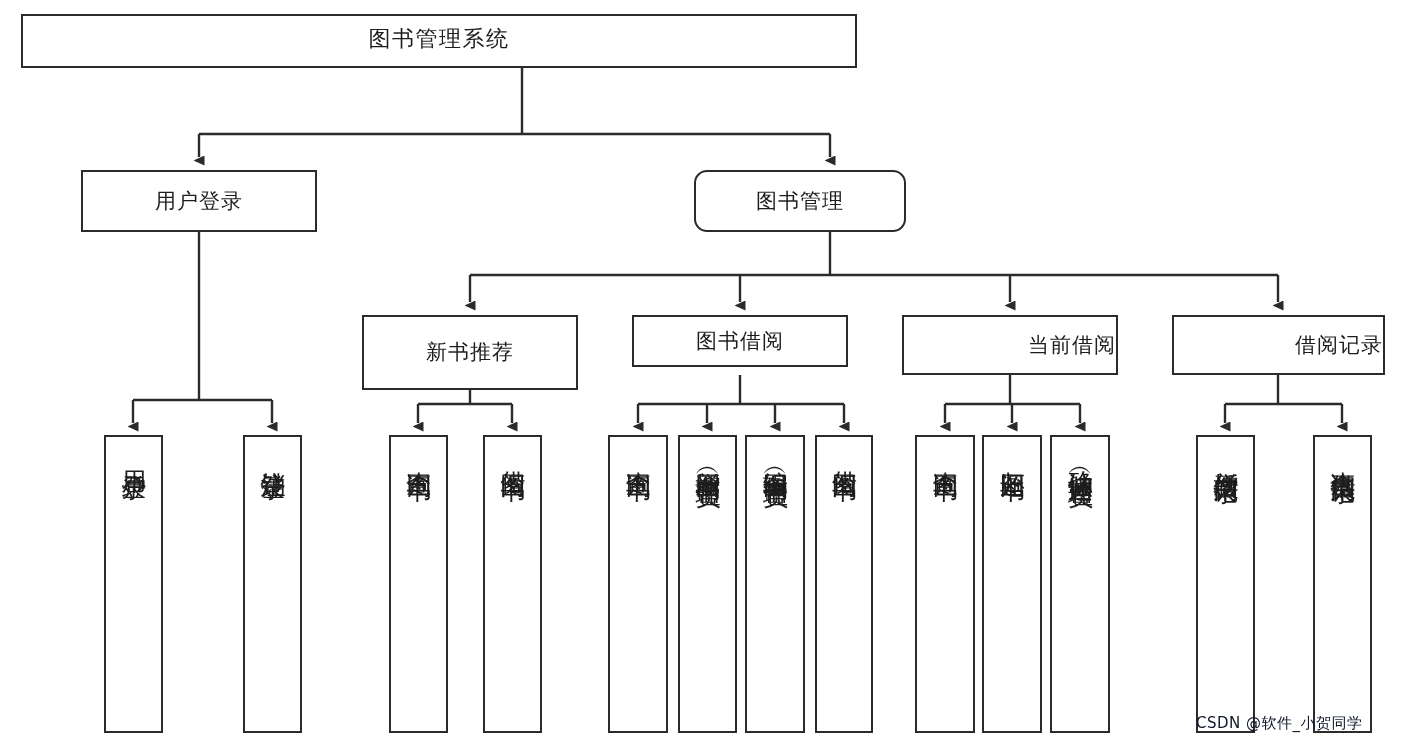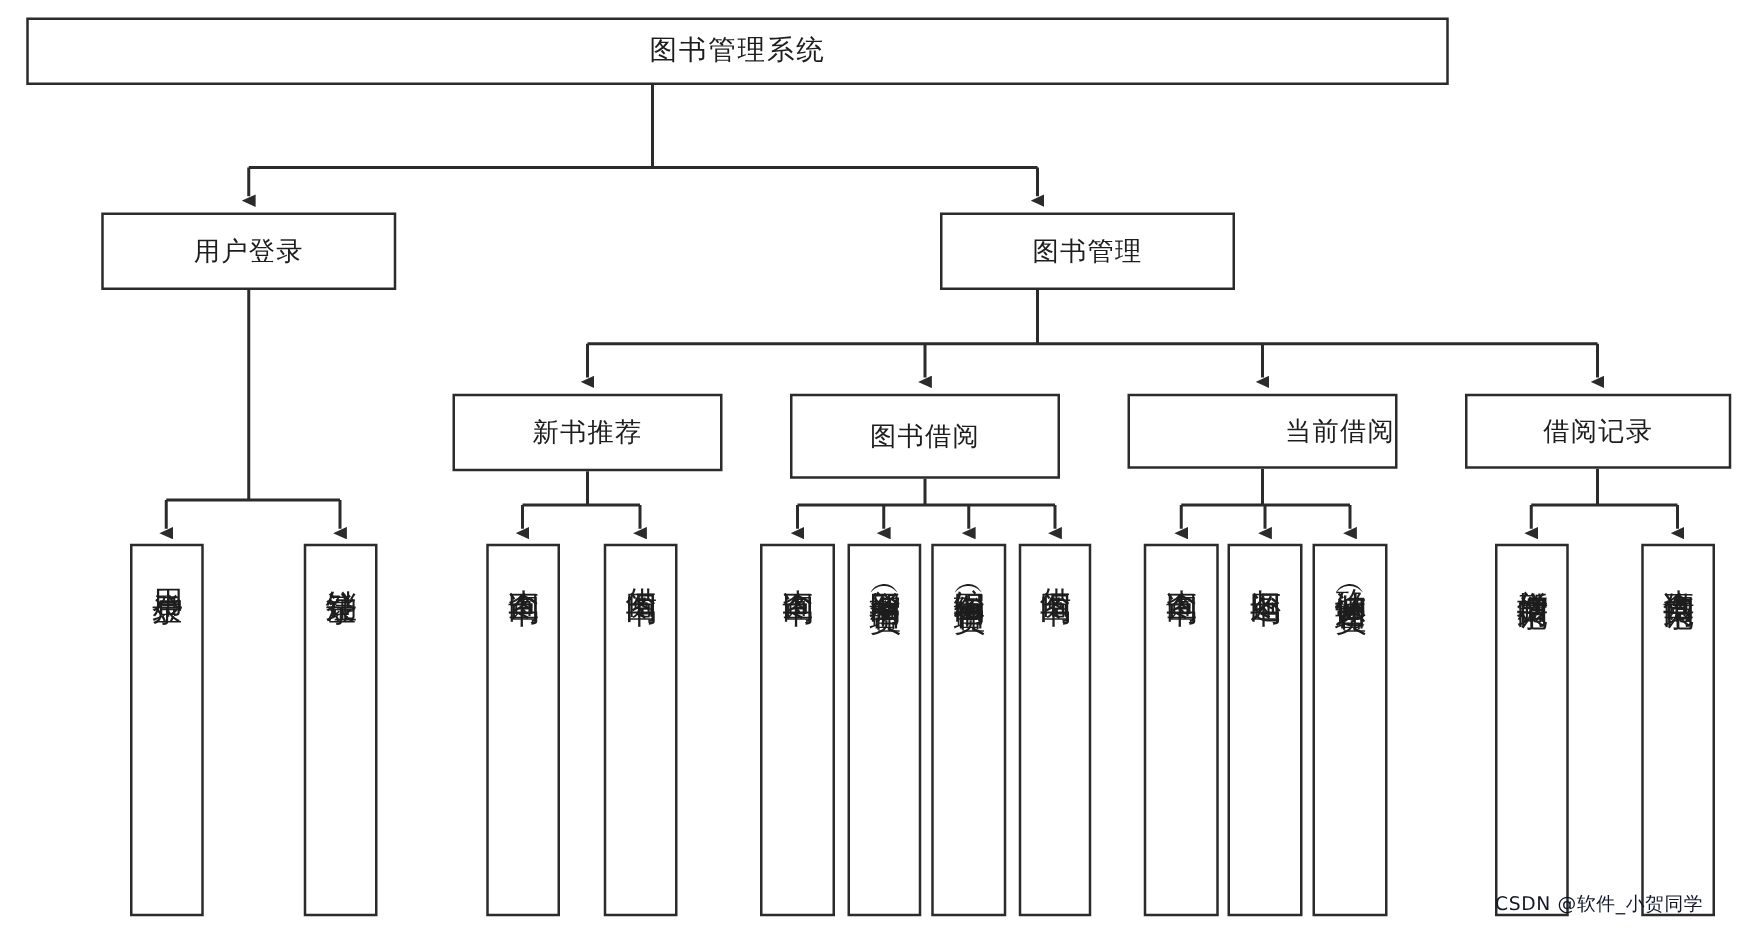--- a/index.html
+++ b/index.html
@@ -116,41 +116,41 @@
       <path d="M1012,404 L1012,423" marker-end="url(#arw)"></path>
       <path d="M1080,404 L1080,423" marker-end="url(#arw)"></path>
 
       <path d="M1278,375 L1278,404"></path>
       <path d="M1225,404 L1342,404"></path>
       <path d="M1225,404 L1225,423" marker-end="url(#arw)"></path>
       <path d="M1342,404 L1342,423" marker-end="url(#arw)"></path>
     </g>
   </svg>
 
-  <div class="node h root" style="left:21px;top:14px;width:1138px;height:54px;">
+  <div class="node h root" style="left:21px;top:14px;width:836px;height:54px;font-family:Liberation Mono, monospace;">
     <span class="label">图书管理系统</span>
   </div>
 
   <div class="node h" style="left:81px;top:170px;width:236px;height:62px;">
     <span class="label">用户登录</span>
   </div>
-  <div class="node h" style="left:752px;top:170px;width:236px;height:62px;">
+  <div class="node h" style="left:694px;top:170px;width:212px;height:62px;border-radius:13px;">
     <span class="label">图书管理</span>
   </div>
 
-  <div class="node h" style="left:362px;top:315px;width:216px;height:62px;">
+  <div class="node h" style="left:362px;top:315px;width:216px;height:75px;">
     <span class="label">新书推荐</span>
   </div>
-  <div class="node h" style="left:632px;top:315px;width:216px;height:68px;">
+  <div class="node h" style="left:632px;top:315px;width:216px;height:52px;">
     <span class="label">图书借阅</span>
   </div>
   <div class="node h" style="left:902px;top:315px;width:216px;height:60px;justify-content:flex-end;">
     <span class="label">当前借阅</span>
   </div>
-  <div class="node h" style="left:1172px;top:315px;width:213px;height:60px;">
+  <div class="node h" style="left:1172px;top:315px;width:213px;height:60px;justify-content:flex-end;">
     <span class="label">借阅记录</span>
   </div>
 
   <div class="node v" style="left:104px;top:435px;width:59px;height:298px;">
     <span class="label">用户登录</span>
   </div>
   <div class="node v" style="left:243px;top:435px;width:59px;height:298px;">
     <span class="label">注销登录</span>
   </div>
 

